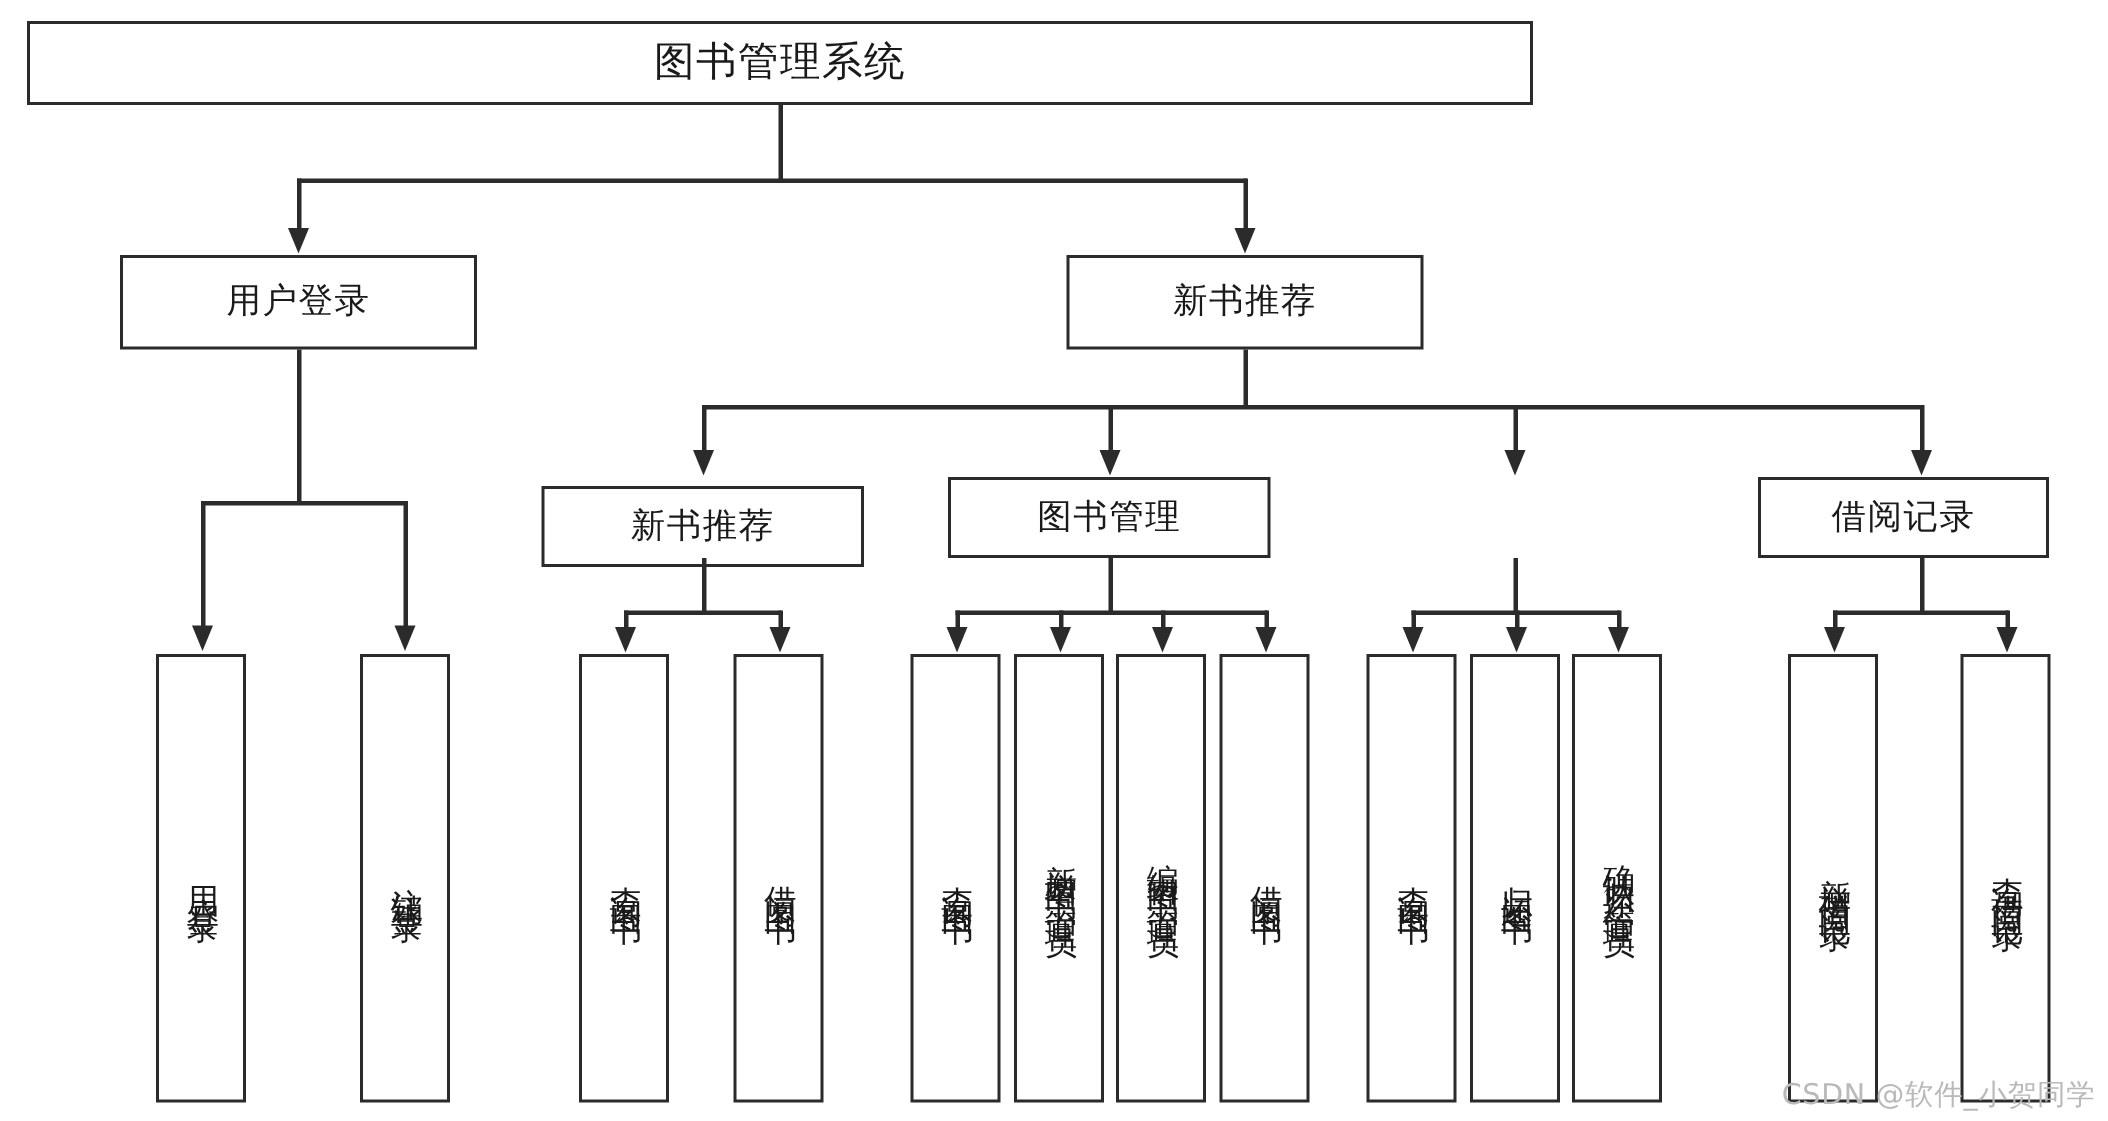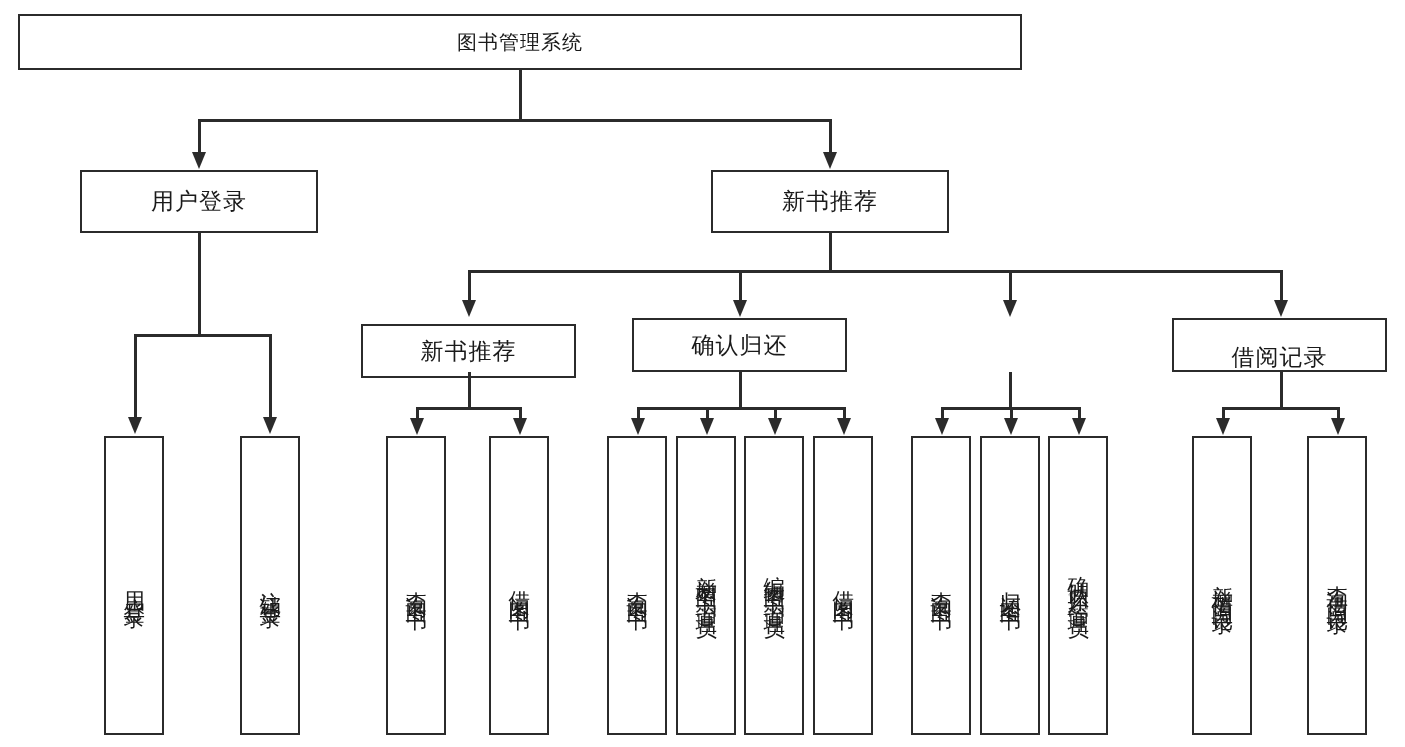--- a/index.html
+++ b/index.html
@@ -28,21 +28,21 @@
     align-items: center;
     justify-content: center;
     text-align: center;
     line-height: 1.15;
   }
   .node.horizontal {
     font-size: 23px;
     letter-spacing: 1px;
   }
   .node.root {
-    font-size: 20px;
+    font-size: 27px;
     letter-spacing: 1px;
   }
   
   .node.vertical {
     font-size: 21.5px;
     letter-spacing: 2px;
     align-items: center;
     justify-content: center;
   }
   .node.vertical .vtext {
@@ -119,23 +119,23 @@
   <div class="arrow" style="left:733px; top:300px;"></div>
   <div class="edge-v" style="left:1009px; top:270px; height:32px;"></div>
   <div class="arrow" style="left:1003px; top:300px;"></div>
   <div class="edge-v" style="left:1280px; top:270px; height:32px;"></div>
   <div class="arrow" style="left:1274px; top:300px;"></div>
 
   <div class="node horizontal" style="left:361px; top:324px; width:215px; height:54px;">
     <span>新书推荐</span>
   </div>
   <div class="node horizontal" style="left:632px; top:318px; width:215px; height:54px;">
-    <span>确认归还</span>
-  </div>
-  <div class="node horizontal" style="left:1172px; top:318px; width:215px; height:54px;align-items:flex-end;">
+    <span>图书管理</span>
+  </div>
+  <div class="node horizontal" style="left:1172px; top:318px; width:194px; height:54px;">
     <span>借阅记录</span>
   </div>
 
   <div class="edge-v" style="left:468px; top:372px; height:37px;"></div>
   <div class="edge-h" style="left:416px; top:407px; width:105px;"></div>
   <div class="edge-v" style="left:416px; top:407px; height:20px;"></div>
   <div class="arrow" style="left:410px; top:418px;"></div>
   <div class="edge-v" style="left:519px; top:407px; height:20px;"></div>
   <div class="arrow" style="left:513px; top:418px;"></div>
 
@@ -203,14 +203,15 @@
     <span class="vtext">确认归还（管理员）</span>
   </div>
 
   <div class="node vertical" style="left:1192px; top:436px; width:60px; height:299px;">
     <span class="vtext">新增借阅记录</span>
   </div>
   <div class="node vertical" style="left:1307px; top:436px; width:60px; height:299px;">
     <span class="vtext">查询借阅记录</span>
   </div>
 
+  <div id="watermark">CSDN @软件_小贺同学</div>
 
 </div>
 
 </body></html>

